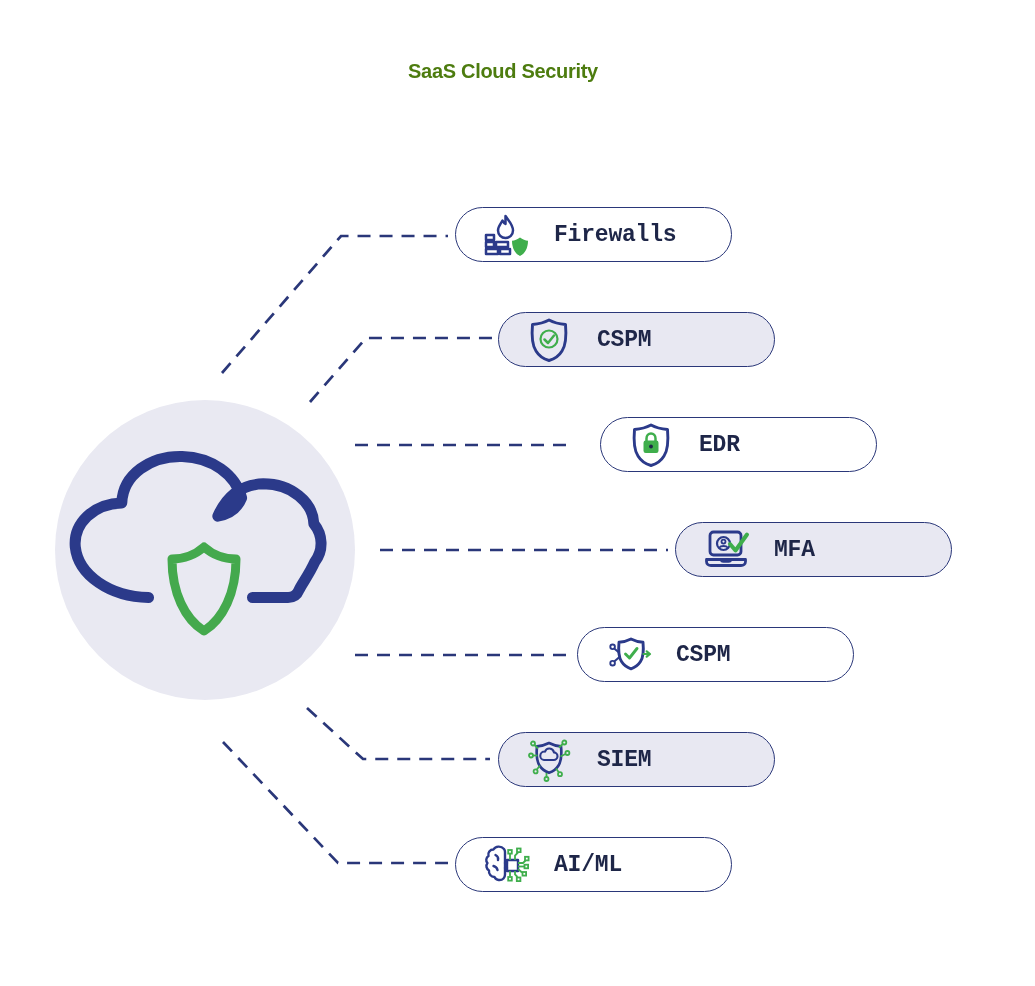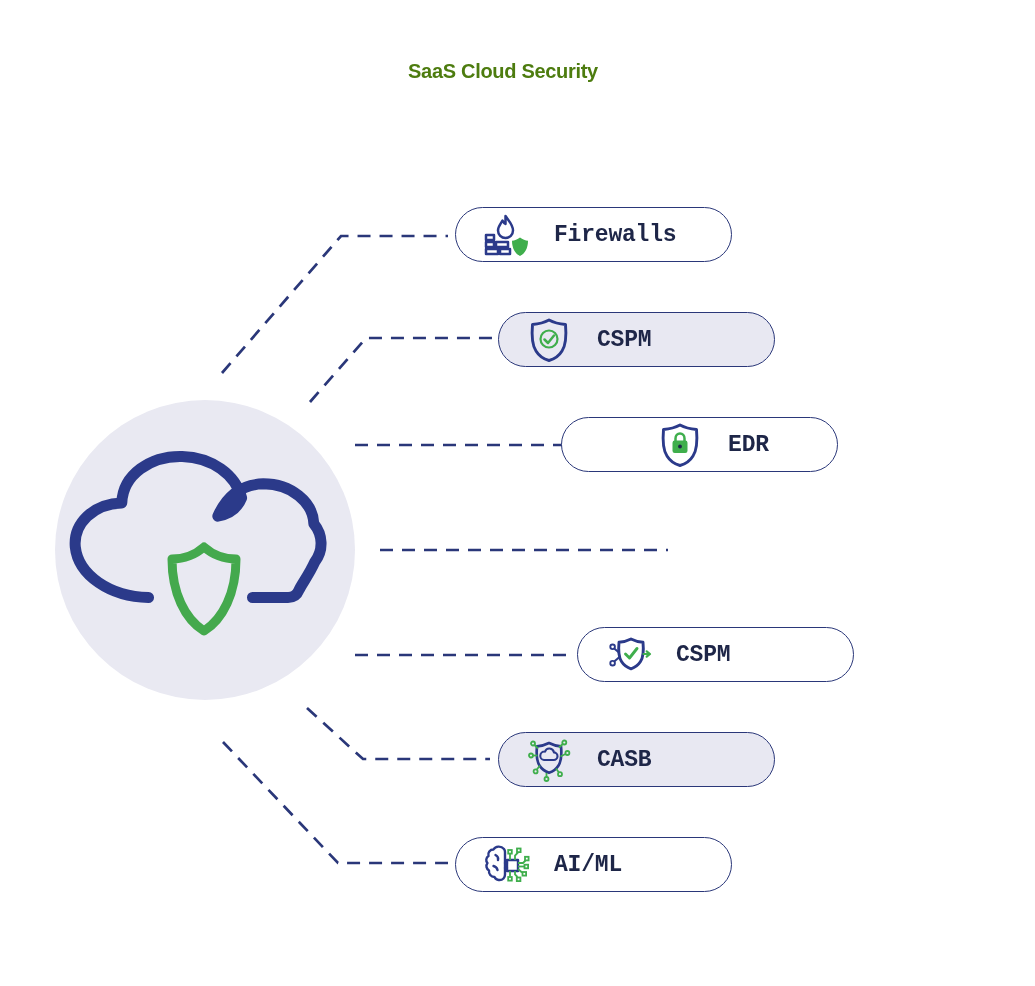--- a/index.html
+++ b/index.html
@@ -35,21 +35,21 @@
   .pill.alt{background:#e8e8f2;}
   .pill .icon{width:48px;height:48px;flex:0 0 48px;display:flex;align-items:center;justify-content:center;}
   .pill .label{
     margin-left:24px;
     font-size:23px;font-weight:700;letter-spacing:-0.2px;
     color:#1e2648;
     font-family:Liberation Mono, monospace;
   }
   .p-firewalls{left:455px;top:207px;}
   .p-cspm{left:498px;top:312px;}
-  .p-edr{left:561px;top:417px;justify-content:center;}
+  .p-edr{left:600px;top:417px;}
   .p-mfa{left:675px;top:522px;}
   .p-siem{left:577px;top:627px;}
   .p-casb{left:498px;top:732px;}
   .p-aiml{left:455px;top:837px;text-align:center;}
 </style>
 </head>
 <body>
 
 <div class="canvas">
 
@@ -109,20 +109,34 @@
       <svg width="48" height="48" viewBox="0 0 48 48" fill="none">
         <path d="M24 4 C28.5 6.5 34 8 40.5 8.5 C41.5 20 41 29 37 35 C34 40 29.5 43 24 44.5 C18.5 43 14 40 11 35 C7 29 6.5 20 7.5 8.5 C14 8 19.5 6.5 24 4 Z" stroke="#2b3a8a" stroke-width="2.9" stroke-linejoin="round"></path>
         <path d="M19.5 20 V17.5 C19.5 14.5 21.5 12.5 24 12.5 C26.5 12.5 28.5 14.5 28.5 17.5 V20" stroke="#3fae4c" stroke-width="2.5"></path>
         <rect x="16.5" y="19.5" width="15" height="12.5" rx="2.2" fill="#3fae4c"></rect>
         <circle cx="24" cy="25.5" r="1.9" fill="#1e2648"></circle>
       </svg>
     </span>
     <span class="label">EDR</span>
   </div>
 
+  <div class="pill alt p-mfa">
+    <span class="icon">
+      <svg width="48" height="48" viewBox="0 0 48 48" fill="none">
+        <rect x="8" y="6" width="31" height="23" rx="3.5" stroke="#2b3a8a" stroke-width="2.8"></rect>
+        <circle cx="21.5" cy="17.5" r="6.5" stroke="#2b3a8a" stroke-width="2.2"></circle>
+        <circle cx="21.5" cy="15.6" r="2" stroke="#2b3a8a" stroke-width="1.8"></circle>
+        <path d="M17.6 21.4 C18.6 19.5 24.4 19.5 25.4 21.4" stroke="#2b3a8a" stroke-width="1.8" stroke-linecap="round"></path>
+        <path d="M4.5 33.5 H43.5 V35.5 C43.5 38 41.5 39.5 39 39.5 H9 C6.5 39.5 4.5 38 4.5 35.5 Z" stroke="#2b3a8a" stroke-width="2.8" stroke-linejoin="round"></path>
+        <path d="M19 33.5 C19 35.2 20 35.7 21.5 35.7 H26.5 C28 35.7 29 35.2 29 33.5" stroke="#2b3a8a" stroke-width="2"></path>
+        <path d="M28 18 L33.5 24.5 L45 8.5" stroke="#3fae4c" stroke-width="4" stroke-linecap="round" stroke-linejoin="round"></path>
+      </svg>
+    </span>
+    <span class="label">MFA</span>
+  </div>
 
   <div class="pill p-siem">
     <span class="icon">
       <svg width="48" height="48" viewBox="0 0 48 48" fill="none">
         <path d="M27 8 C30.5 9.8 34.5 11 39 11.3 C39.8 19.5 39.4 26 36.5 30.5 C34.3 34 31 36.5 27 37.8 C23 36.5 19.7 34 17.5 30.5 C14.6 26 14.2 19.5 15 11.3 C19.5 11 23.5 9.8 27 8 Z" stroke="#2b3a8a" stroke-width="2.9" stroke-linejoin="round"></path>
         <path d="M21.5 23 L25.5 27 L33 17.5" stroke="#3fae4c" stroke-width="2.9" stroke-linecap="round" stroke-linejoin="round"></path>
         <path d="M15.5 22 L10.5 17.7" stroke="#2b3a8a" stroke-width="2"></path>
         <circle cx="8.6" cy="15.8" r="2.3" stroke="#2b3a8a" stroke-width="1.9"></circle>
         <path d="M15.5 26 L10.5 30.3" stroke="#2b3a8a" stroke-width="2"></path>
         <circle cx="8.6" cy="32.2" r="2.3" stroke="#2b3a8a" stroke-width="1.9"></circle>
@@ -148,21 +162,21 @@
             <circle cx="21.5" cy="43" r="2"></circle>
           <path d="M31 32.5 L33.8 36.3"></path>
             <circle cx="35" cy="38.2" r="2"></circle>
           <path d="M35.5 20.5 L40.5 18"></path>
             <circle cx="42.4" cy="17" r="2"></circle>
           <path d="M34 11.5 L37.8 8"></path>
             <circle cx="39.3" cy="6.5" r="2"></circle>
         </g>
       </svg>
     </span>
-    <span class="label">CASB</span>
+    <span class="label">SIEM</span>
   </div>
 
   <div class="pill p-aiml">
     <span class="icon">
       <svg width="48" height="48" viewBox="0 0 48 48" fill="none">
         <g stroke="#2b3a8a" stroke-width="2.4" stroke-linecap="round" stroke-linejoin="round">
           <path d="M22 8 C19 4.5 13.5 5 11.5 8.5 C8 8.5 5.5 11.5 6.5 15 C4 16.5 3.5 20 5.5 22 C3.5 24.5 4.5 28 7 29.5 C6.5 33 9 36 12.5 36 C14 39.5 19 40 21.5 37.5 C22.6 36.4 23 35 23 33.5 L23 11 C23 9.8 22.6 8.8 22 8 Z"></path>
           <path d="M13.5 14 C15.5 15 16.5 17 16 19"></path>
           <path d="M11.5 25 C13.5 25.5 15 27 15.5 29"></path>
           <rect x="25" y="19" width="11" height="11"></rect>

